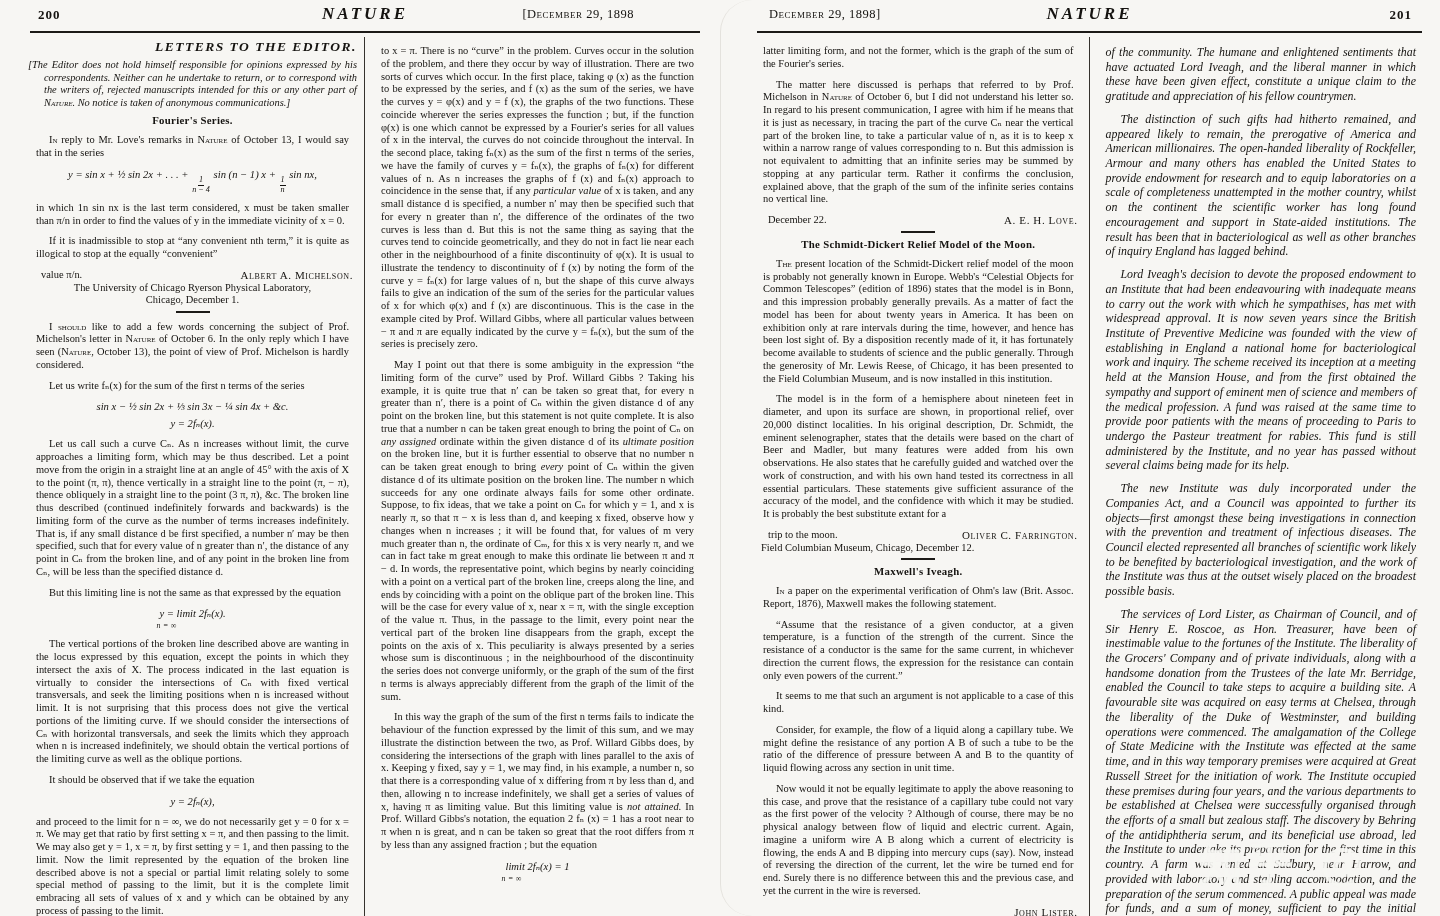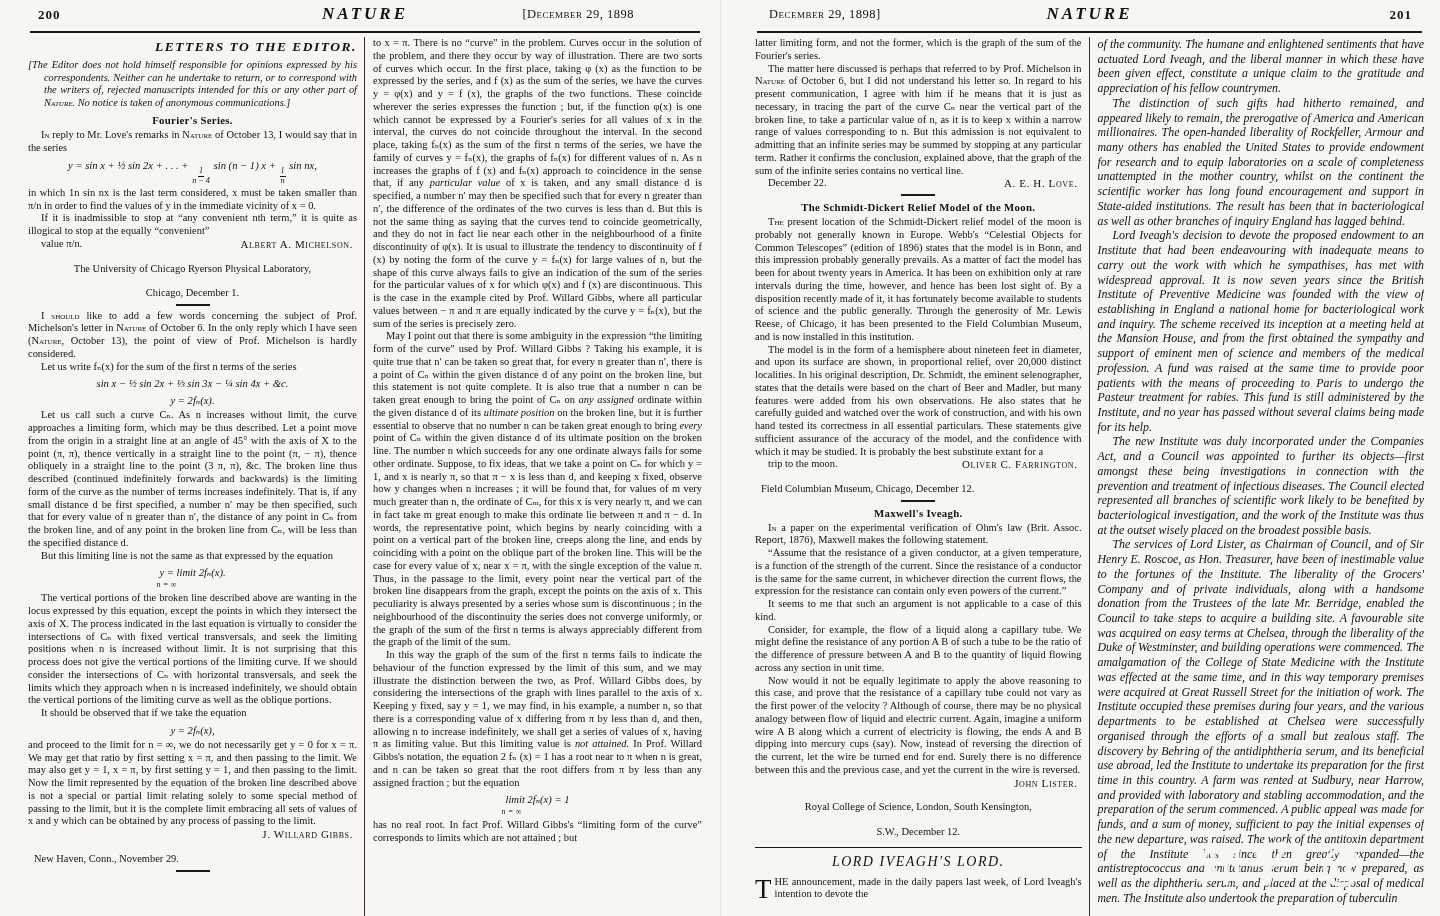--- a/index.html
+++ b/index.html
@@ -5,57 +5,57 @@
   html,body{margin:0;padding:0;}
   body{
     width:1440px;height:916px;overflow:hidden;
     background:#f7f6f3;color:#151310;
     font-family:"Liberation Serif","DejaVu Serif",serif;
     -webkit-font-smoothing:antialiased;
   }
   .spread{display:flex;width:1440px;height:916px;position:relative;}
   .page{width:720px;height:916px;box-sizing:border-box;position:relative;}
   .page.left{padding:4px 18px 0 28px;}
-  .page.right{padding:4px 16px 0 34px;border-left:1px solid #e4e2dd;}
+  .page.right{padding:4px 16px 0 34px;border-left:1px solid #e4e2dd;border-radius:32px;}
   
   .pghead{position:relative;height:26px;margin-bottom:1px;}
   .pghead .pnum{position:absolute;top:3px;font-size:13px;font-weight:bold;letter-spacing:1px;}
   .pghead .pnum.l{left:10px;} .pghead .pnum.r{right:12px;}
   .pghead .jtitle{position:absolute;left:0;right:0;top:0;text-align:center;
     font-style:italic;font-weight:bold;font-size:17px;letter-spacing:3px;}
   .pghead .pdate{position:absolute;top:3px;font-size:12.5px;font-variant:small-caps;letter-spacing:.5px;}
   .pghead .pdate.l{right:68px;} .pghead .pdate.r{left:14px;}
   .headrule{border:none;border-top:2px solid #1c1a17;margin:0 2px 4px 2px;}
   
   .cols{display:flex;height:880px;overflow:hidden;}
   .col{flex:1;overflow:hidden;box-sizing:border-box;}
   .col.first{padding-right:7px;}
   .col.second{border-left:1px solid #35322d;padding-left:8px;}
   
   .h-italic{font-style:italic;font-weight:bold;text-align:right;
     font-size:13.5px;letter-spacing:1.5px;margin:2px 0 4px;}
   .note{font-style:italic;font-size:10.4px;line-height:12.6px;text-align:justify;
     margin:0 0 3px;padding-left:16px;text-indent:-16px;}
   .h-bold{font-weight:bold;text-align:center;font-size:10.8px;margin:5px 0 3px;letter-spacing:.3px;}
-  .para{font-size:10.45px;line-height:12.75px;text-align:justify;text-indent:13px;margin:0;}
+  .para{font-size:10.45px;line-height:12.75px;text-align:justify;text-indent:13px;margin:8px;}
   .para.noindent{text-indent:0;}
   .col4 .para{font-size:11.9px;line-height:14.72px;text-indent:15px;font-style:italic;}
   .col4 .para.noindent{text-indent:0;}
   .formula{text-align:center;font-size:10.6px;line-height:13px;margin:4px 0 2px;font-style:italic;}
   .formula .frac{display:inline-flex;flex-direction:column;align-items:center;
     vertical-align:-4px;line-height:1;font-size:8.2px;margin:0 1px;}
   .formula .frac .top{border-bottom:.8px solid #151310;padding:0 1px .5px;}
   .formula-sub{text-align:center;font-size:7.8px;line-height:8px;margin:0 0 3px;
     font-style:italic;letter-spacing:.3px;transform:translateX(-26px);}
   .sig{text-align:right;font-variant:small-caps;font-size:11px;letter-spacing:.6px;
     line-height:12.75px;padding-right:4px;}
   .sigline{display:flex;justify-content:space-between;font-size:10.45px;line-height:12.75px;}
   .sigline .sl{text-indent:13px;}
   .sigline .sr{font-variant:small-caps;font-size:11px;letter-spacing:.6px;padding-right:4px;}
-  .address{text-align:center;font-size:10.45px;line-height:12.6px;margin-top:12px;}
+  .address{text-align:center;font-size:10.45px;line-height:12.6px;}
   .address.al{text-align:left;text-indent:6px;}
   .rule-short{width:34px;border-top:2px solid #1c1a17;margin:4px auto 4px;}
   .rule-full{border-top:1.5px solid #1c1a17;margin:8px 0 6px;}
   .gift-head{font-style:italic;text-align:center;font-size:14px;letter-spacing:1.5px;margin:4px 0 6px;}
   .dropcap{float:left;font-size:27px;line-height:24px;padding:1px 3px 0 0;}
   .sc{font-variant:small-caps;}
   em{font-style:italic;}
   
   .watermark{position:absolute;right:70px;bottom:22px;z-index:5;
     font-size:44px;letter-spacing:6px;color:rgba(247,246,243,.82);
@@ -123,21 +123,20 @@
           <div class="rule-short"></div>
         </div>
       <div class="col second" id="col2">
           <p class="para noindent">to x = π.  There is no “curve” in the problem.  Curves occur in the solution of the problem, and there they occur by way of illustration.  There are two sorts of curves which occur.  In the first place, taking φ (x) as the function to be expressed by the series, and f (x) as the sum of the series, we have the curves y = φ(x) and y = f (x), the graphs of the two functions.  These coincide wherever the series expresses the function ; but, if the function φ(x) is one which cannot be expressed by a Fourier's series for all values of x in the interval, the curves do not coincide throughout the interval.  In the second place, taking fₙ(x) as the sum of the first n terms of the series, we have the family of curves y = fₙ(x), the graphs of fₙ(x) for different values of n.  As n increases the graphs of f (x) and fₙ(x) approach to coincidence in the sense that, if any <em>particular value</em> of x is taken, and any small distance d is specified, a number n′ may then be specified such that for every n greater than n′, the difference of the ordinates of the two curves is less than d. But this is not the same thing as saying that the curves tend to coincide geometrically, and they do not in fact lie near each other in the neighbourhood of a finite discontinuity of φ(x).  It is usual to illustrate the tendency to discontinuity of f (x) by noting the form of the curve y = fₙ(x) for large values of n, but the shape of this curve always fails to give an indication of the sum of the series for the particular values of x for which φ(x) and f (x) are discontinuous.  This is the case in the example cited by Prof. Willard Gibbs, where all particular values between − π and π are equally indicated by the curve y = fₙ(x), but the sum of the series is precisely zero.</p>
           <p class="para">May I point out that there is some ambiguity in the expression “the limiting form of the curve” used by Prof. Willard Gibbs ?  Taking his example, it is quite true that n′ can be taken so great that, for every n greater than n′, there is a point of Cₙ within the given distance d of any point on the broken line, but this statement is not quite complete.  It is also true that a number n can be taken great enough to bring the point of Cₙ on <em>any assigned</em> ordinate within the given distance d of its <em>ultimate position</em> on the broken line, but it is further essential to observe that no number n can be taken great enough to bring <em>every</em> point of Cₙ within the given distance d of its ultimate position on the broken line.  The number n which succeeds for any one ordinate always fails for some other ordinate.  Suppose, to fix ideas, that we take a point on Cₙ for which y = 1, and x is nearly π, so that π − x is less than d, and keeping x fixed, observe how y changes when n increases ; it will be found that, for values of m very much greater than n, the ordinate of Cₘ, for this x is very nearly π, and we can in fact take m great enough to make this ordinate lie between π and π − d.  In words, the representative point, which begins by nearly coinciding with a point on a vertical part of the broken line, creeps along the line, and ends by coinciding with a point on the oblique part of the broken line.  This will be the case for every value of x, near x = π, with the single exception of the value π. Thus, in the passage to the limit, every point near the vertical part of the broken line disappears from the graph, except the points on the axis of x.  This peculiarity is always presented by a series whose sum is discontinuous ; in the neighbourhood of the discontinuity the series does not converge uniformly, or the graph of the sum of the first n terms is always appreciably different from the graph of the limit of the sum.</p>
           <p class="para">In this way the graph of the sum of the first n terms fails to indicate the behaviour of the function expressed by the limit of this sum, and we may illustrate the distinction between the two, as Prof. Willard Gibbs does, by considering the intersections of the graph with lines parallel to the axis of x.  Keeping y fixed, say y = 1, we may find, in his example, a number n, so that there is a corresponding value of x differing from π by less than d, and then, allowing n to increase indefinitely, we shall get a series of values of x, having π as limiting value.  But this limiting value is <em>not attained.</em>  In Prof. Willard Gibbs's notation, the equation 2 fₙ (x) = 1 has a root near to π when n is great, and n can be taken so great that the root differs from π by less than any assigned fraction ; but the equation</p>
           <div>
             <div class="formula">limit    2fₙ(x) = 1</div>
             <div class="formula-sub">n = ∞</div>
           </div>
-          <p class="para noindent">has no real root.  In fact Prof. Willard Gibbs's “limiting form of the curve” corresponds to limits which are not attained ; but</p>
         </div>
     </div>
   </div>
 
   <div class="page right">
     <div class="pghead">
       <span class="pdate r">December 29, 1898]</span>
       <span class="jtitle">NATURE</span>
       <span class="pnum r">201</span>
     </div>

